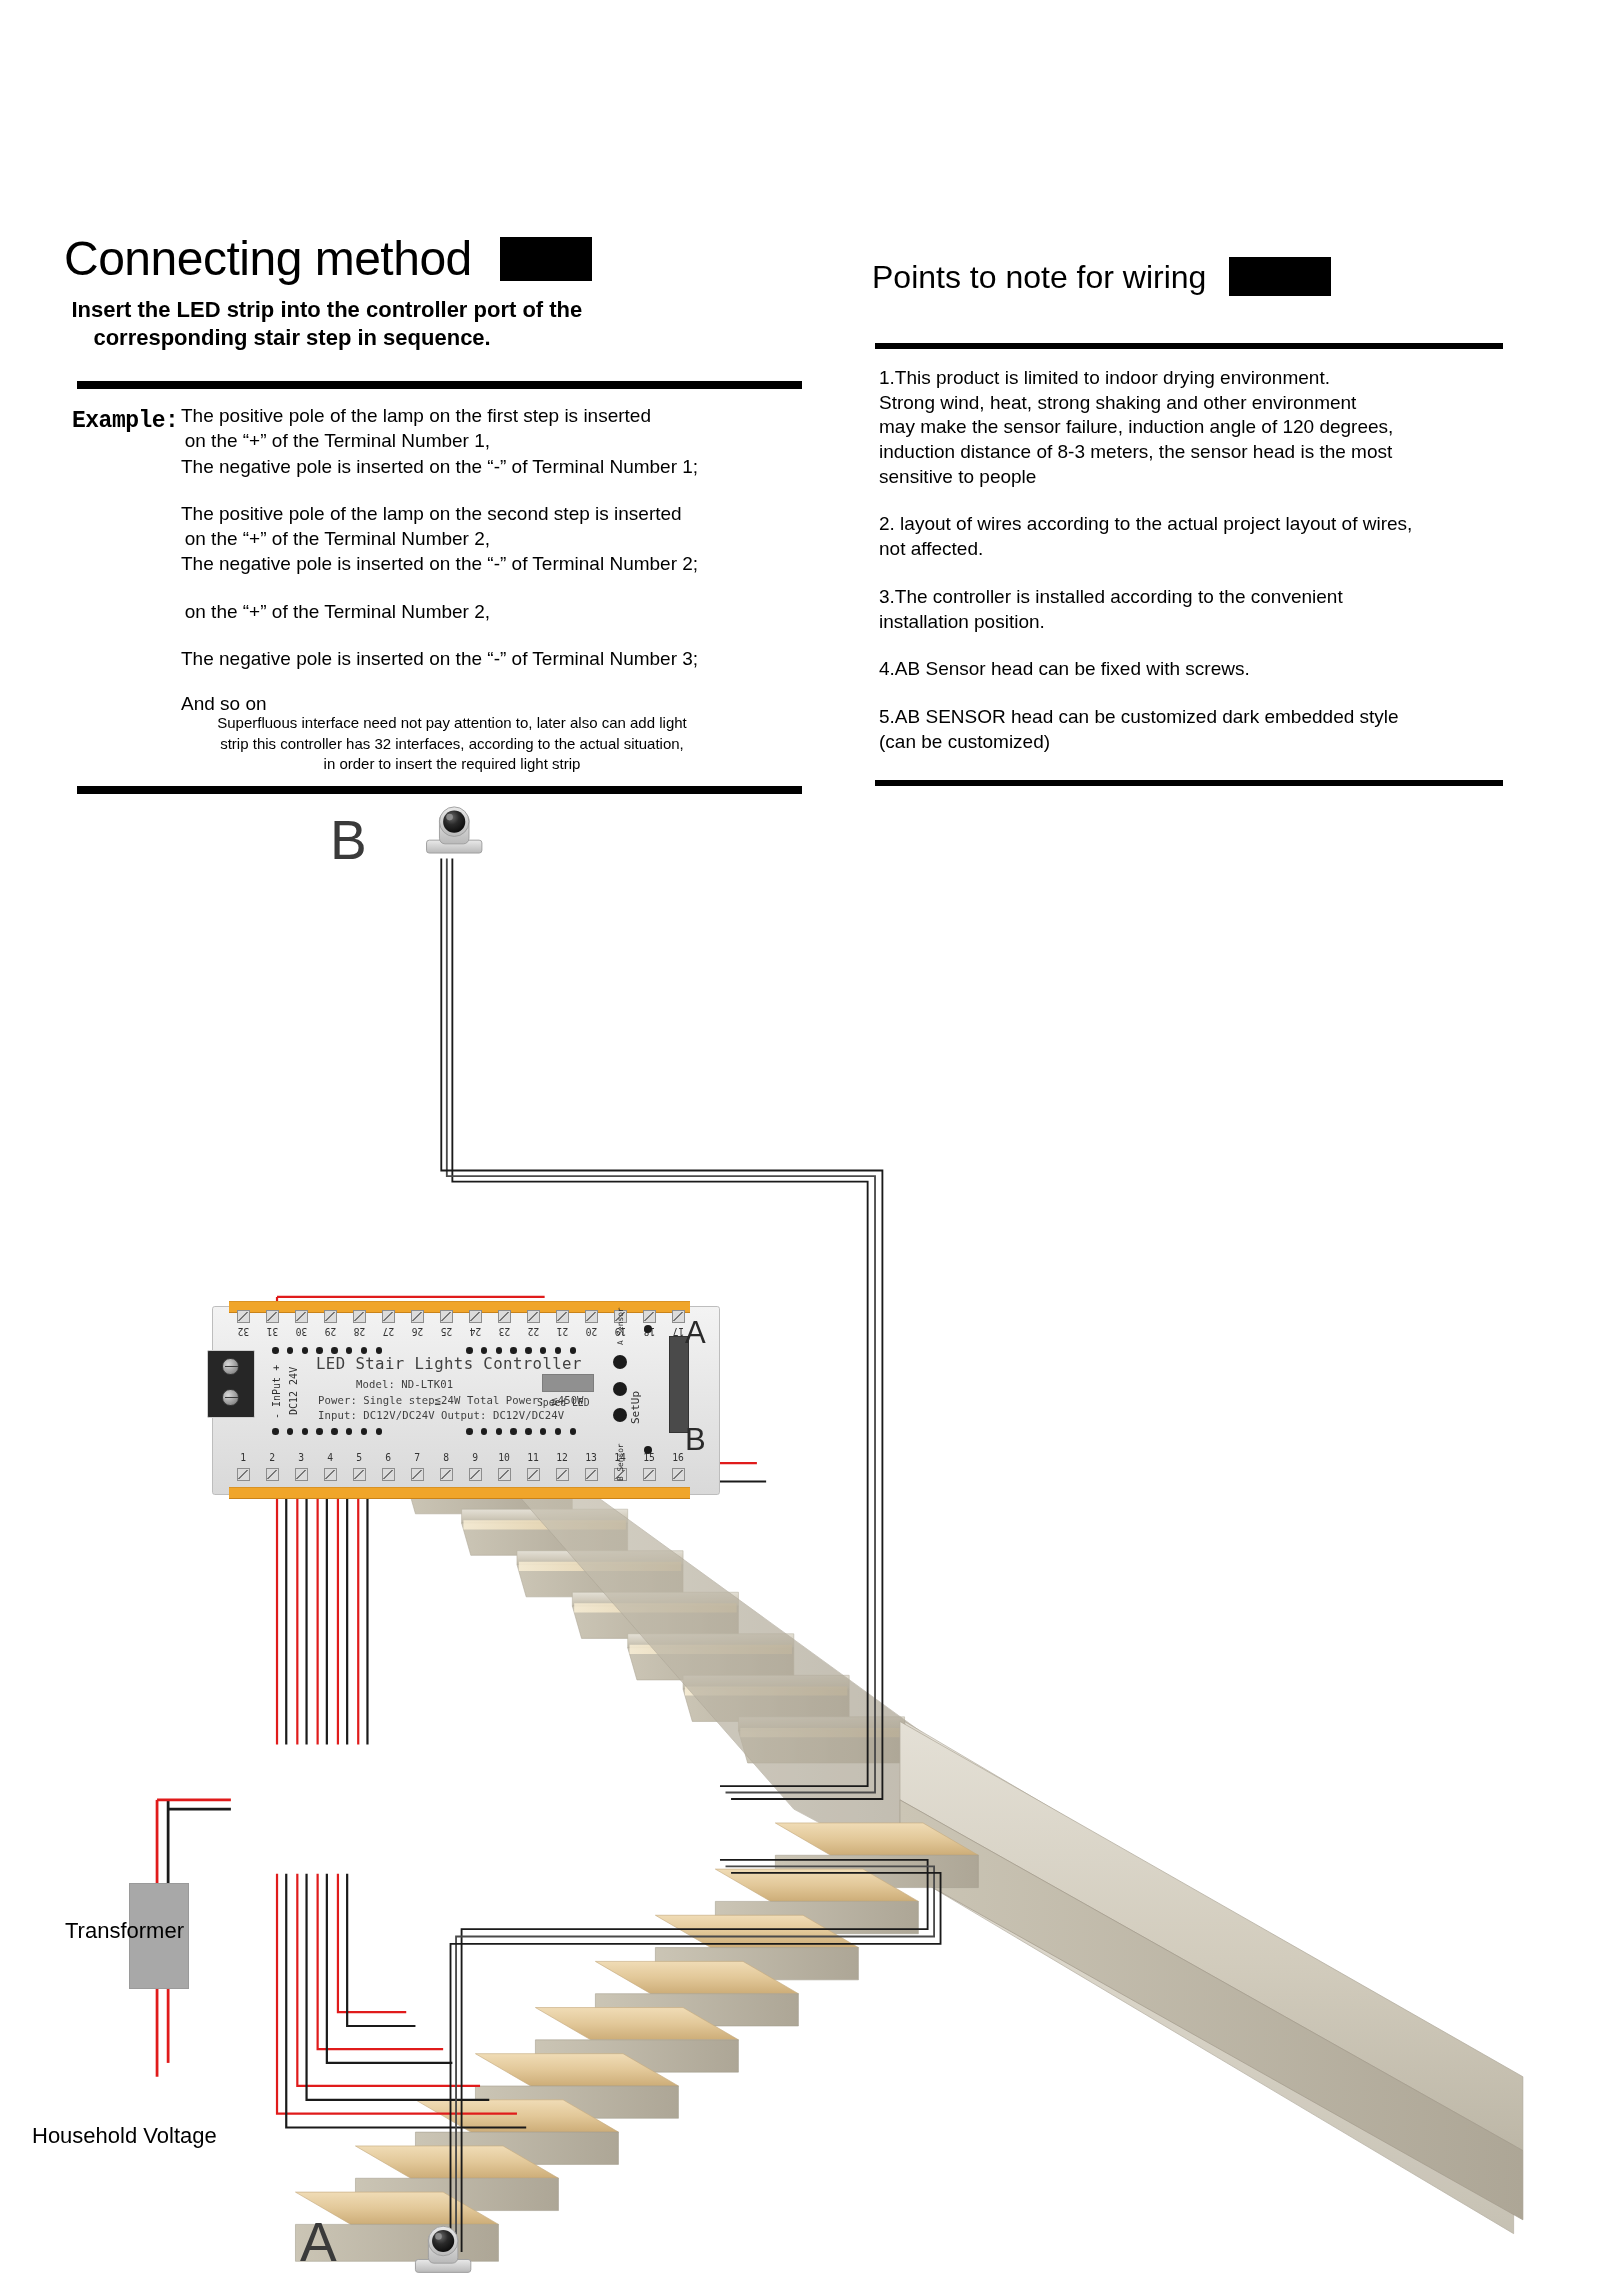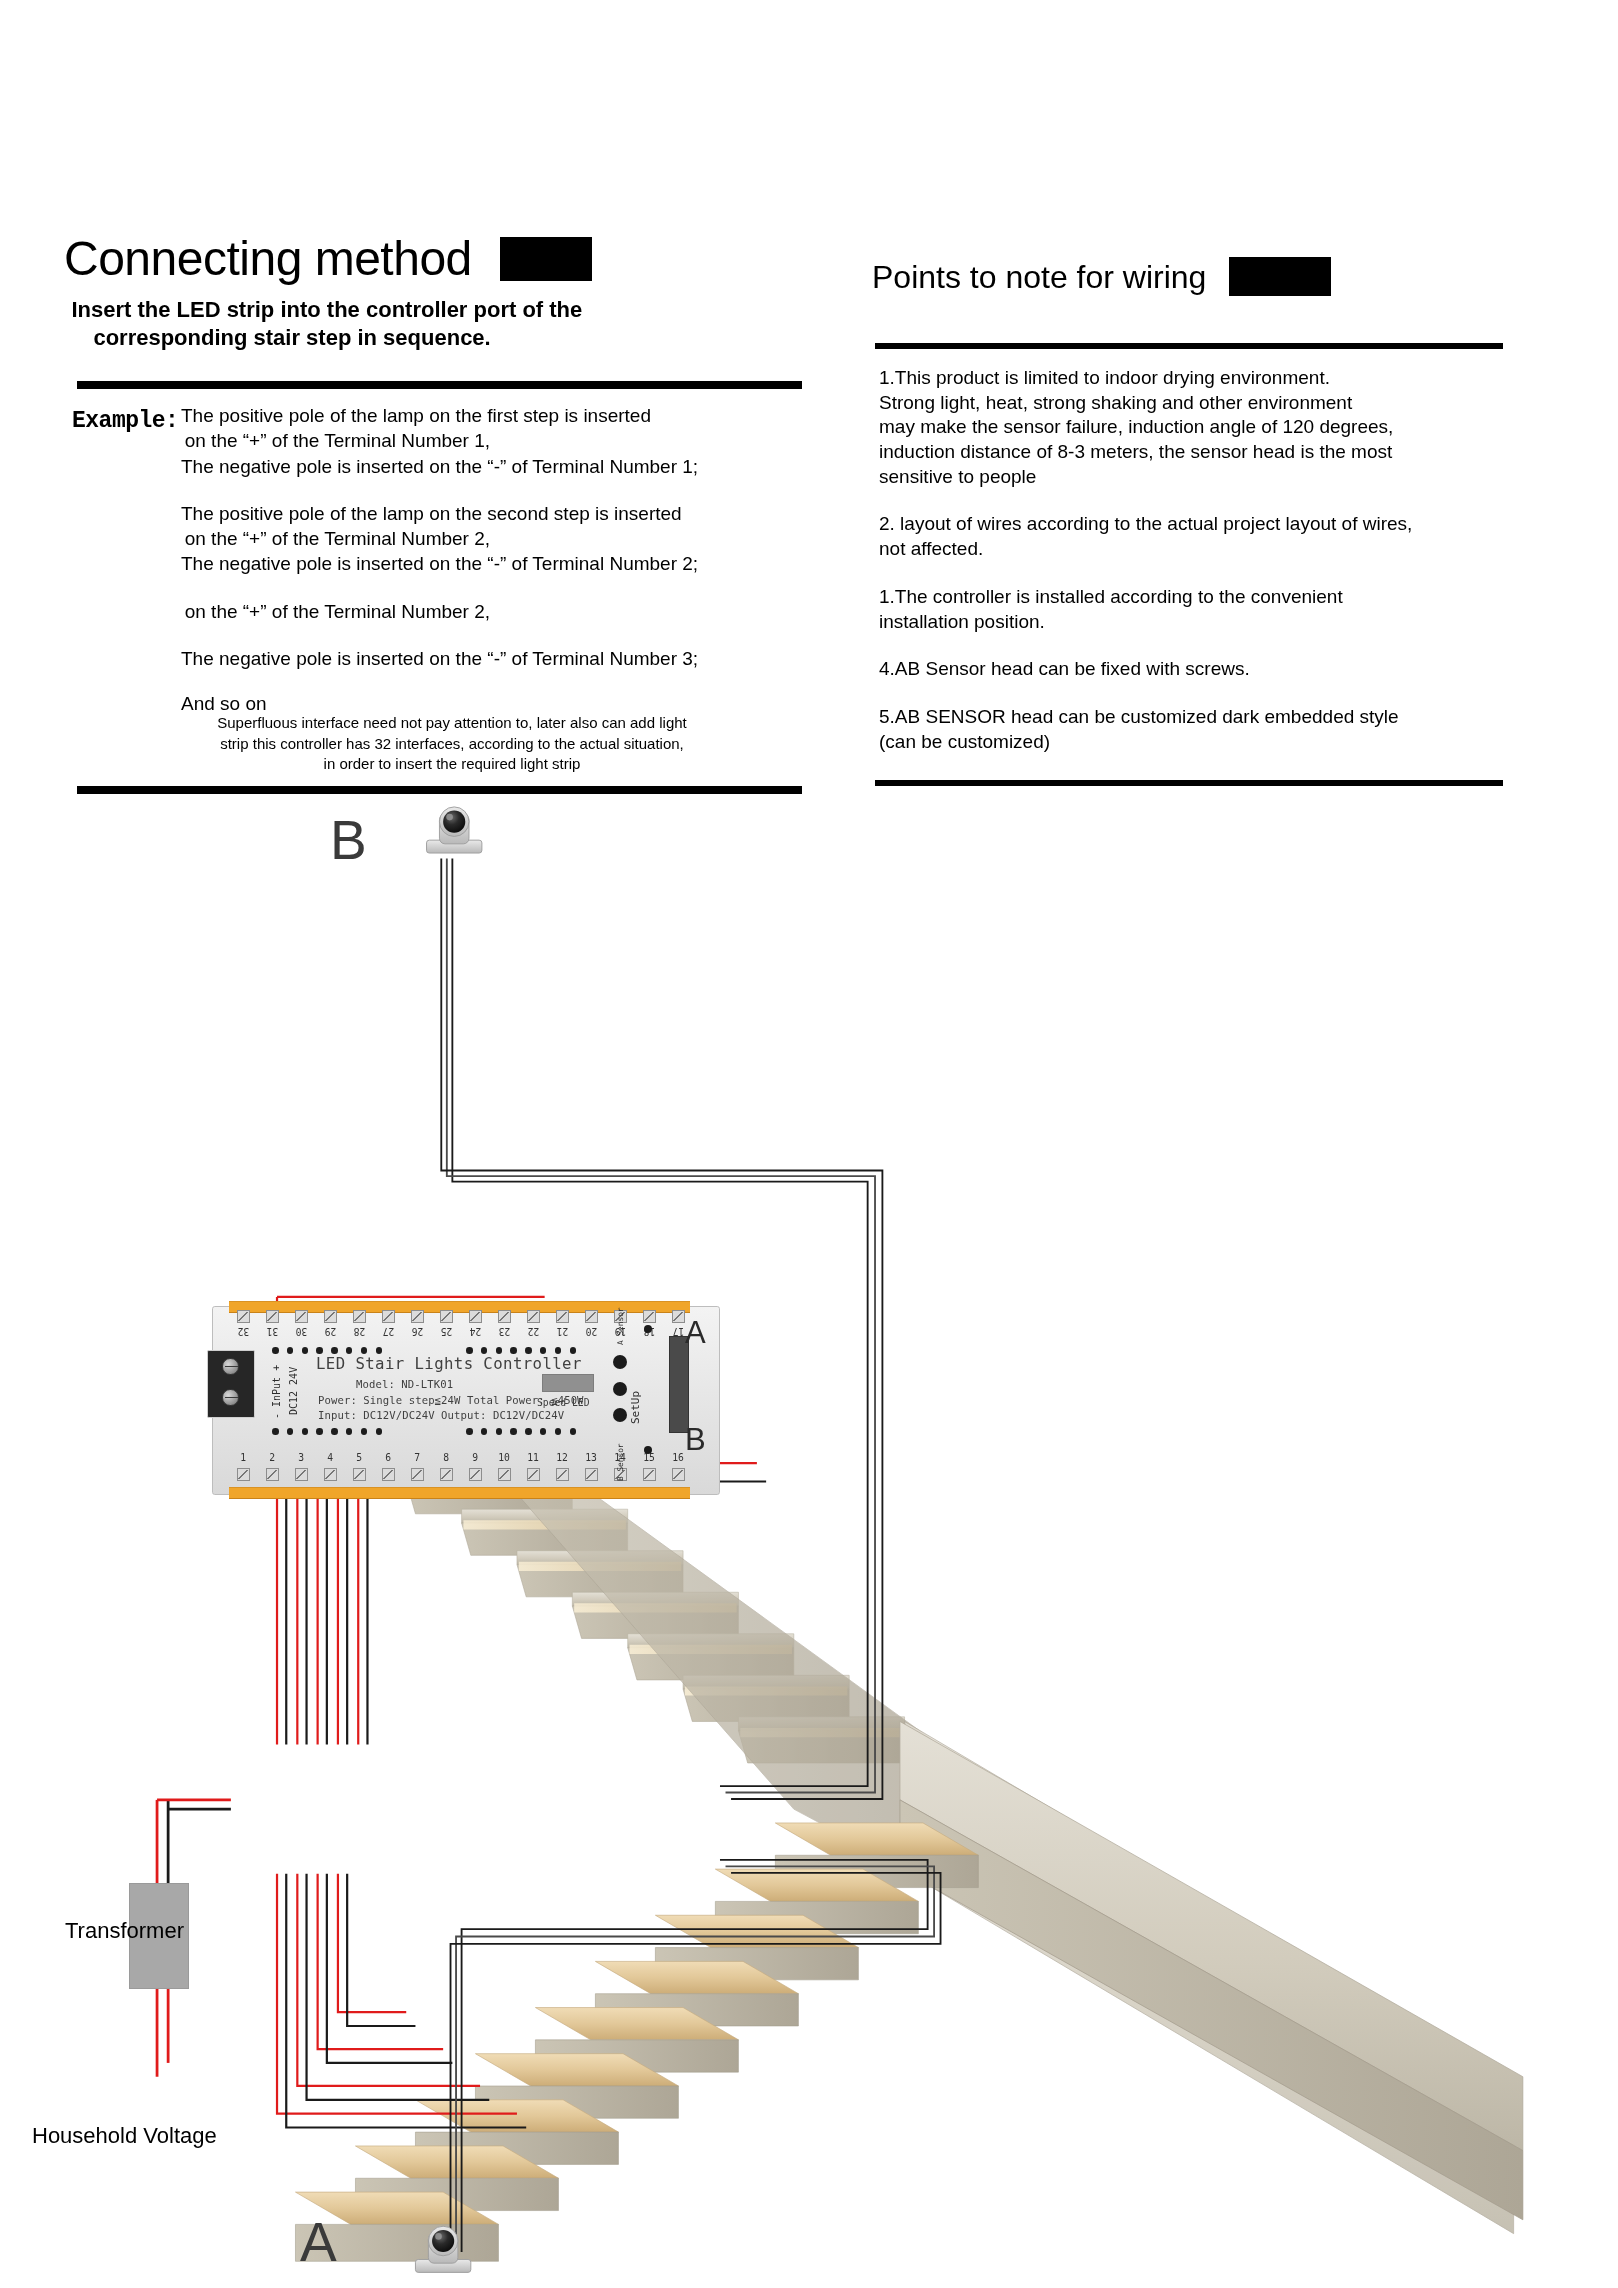--- a/index.html
+++ b/index.html
@@ -328,31 +328,31 @@
     <div class="right-title">Points to note for wiring</div>
     <div class="black-box-sm"></div>
   </div>
 </div>
 
 <div class="rule-thick" style="left:875px; top:343px; width:628px; height:5.5px;"></div>
 
 <div class="notes">
   <div class="note">
     <span class="ln">1.This product is limited to indoor drying environment.</span>
-    <span class="ln">Strong light, heat, strong shaking and other environment</span>
+    <span class="ln">Strong wind, heat, strong shaking and other environment</span>
     <span class="ln"> may make the sensor failure, induction angle of 120 degrees,</span>
     <span class="ln">induction distance of 8-3 meters, the sensor head is the most</span>
     <span class="ln"> sensitive to people</span>
   </div>
   <div class="note">
     <span class="ln">2. layout of wires according to the actual project layout of wires,</span>
     <span class="ln"> not affected.</span>
   </div>
   <div class="note">
-    <span class="ln">1.The controller is installed according to the convenient</span>
+    <span class="ln">3.The controller is installed according to the convenient</span>
     <span class="ln">installation position.</span>
   </div>
   <div class="note">
     <span class="ln">4.AB Sensor head can be fixed with screws.</span>
   </div>
   <div class="note">
     <span class="ln">5.AB SENSOR head can be customized dark embedded style</span>
     <span class="ln"> (can be customized)</span>
   </div>
 </div>

